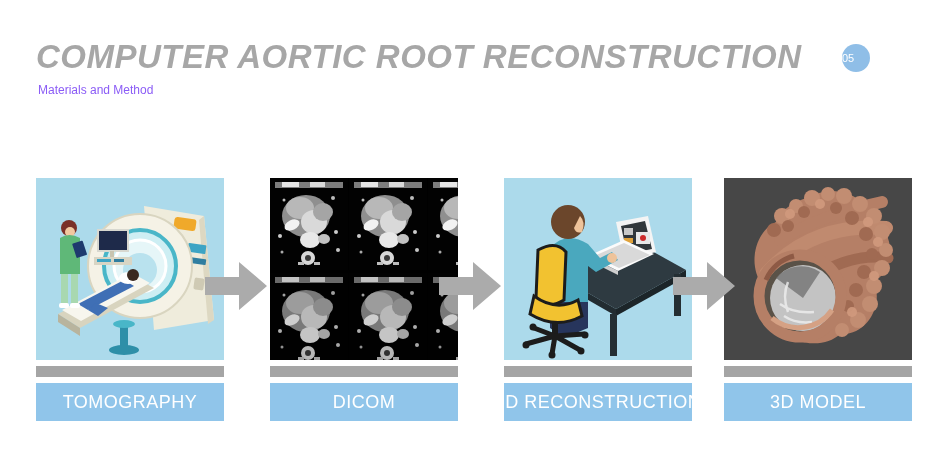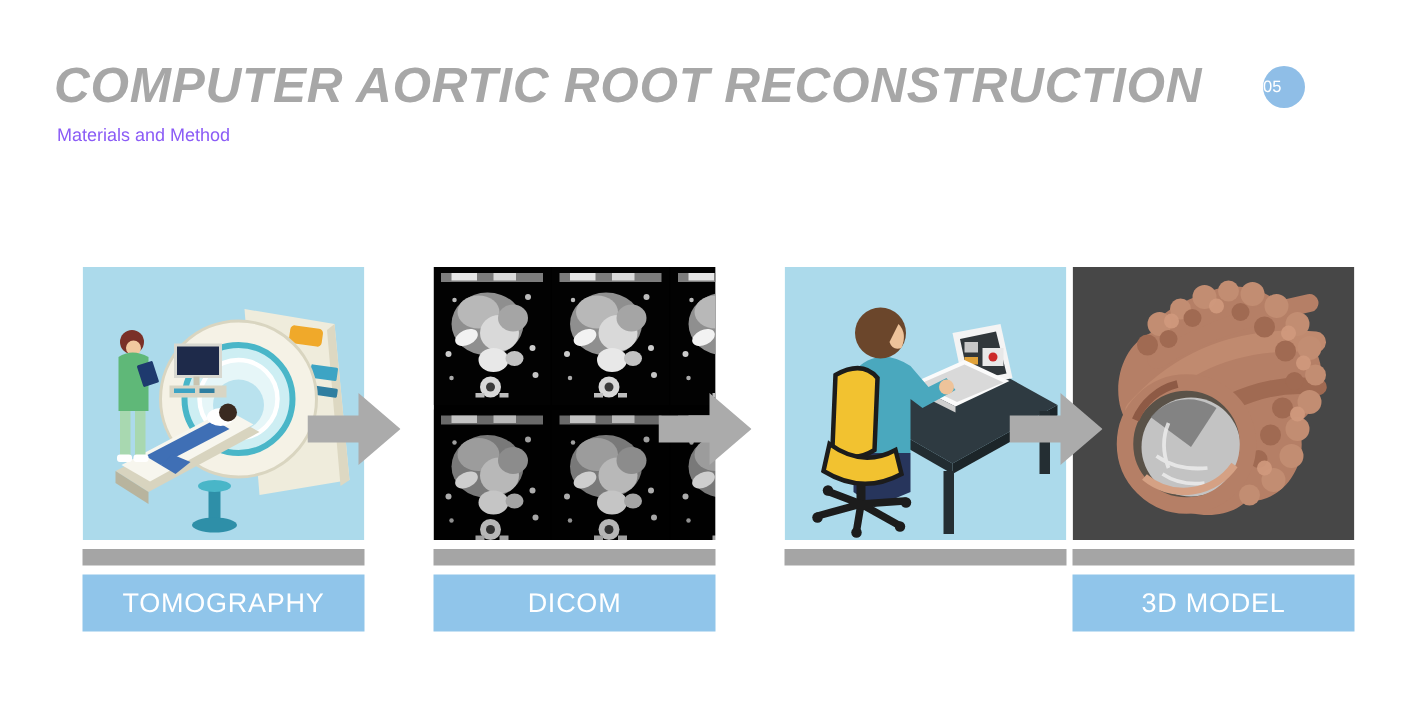--- a/index.html
+++ b/index.html
@@ -20,34 +20,34 @@
     position:absolute;left:38px;top:83px;
     font-size:12px;color:#8b5cf6;
   }
   .page-badge{
     position:absolute;left:842px;top:44px;
     width:28px;height:28px;border-radius:50%;
     background:#8fbee7;color:#ffffff;
     font-size:11px;line-height:28px;text-align:left;
   }
   
-  .step{position:absolute;top:178px;width:188px;margin-left:19px;}
+  .step{position:absolute;top:178px;width:188px;}
   .step .panel{
     width:188px;height:182px;overflow:hidden;position:relative;
   }
   .step .panel svg{display:block;}
   .bar-gray{
     position:absolute;top:188px;left:0;width:188px;height:11px;background:#a5a5a5;
   }
   .bar-blue{
     position:absolute;top:205px;left:0;width:188px;height:38px;background:#90c5ea;
     color:#ffffff;font-size:18px;letter-spacing:0.5px;
     display:flex;align-items:center;justify-content:center;white-space:nowrap;
   }
-  .step1{left:36px;}  .step2{left:270px;}  .step3{left:504px;}  .step4{left:696px;}
+  .step1{left:36px;}  .step2{left:270px;}  .step3{left:504px;}  .step4{left:724px;}
   .flow-arrow{position:absolute;top:262px;width:62px;height:48px;}
   .arrow1{left:205px;} .arrow2{left:439px;} .arrow3{left:673px;}
 </style>
 </head>
 <body>
 
 <div class="slide">
 
   <div class="title">COMPUTER AORTIC ROOT RECONSTRUCTION</div>
   <div class="subtitle">Materials and Method</div>
@@ -201,20 +201,21 @@
           <path d="M51,158 L22,166 M51,158 L48,176 M51,158 L76,172 M51,158 L80,156 M51,158 L30,150" stroke="#1c1c1c" stroke-width="5" stroke-linecap="round" fill="none"></path>
           <circle cx="22" cy="167" r="3.5" fill="#1c1c1c"></circle>
           <circle cx="48" cy="177" r="3.5" fill="#1c1c1c"></circle>
           <circle cx="77" cy="173" r="3.5" fill="#1c1c1c"></circle>
           <circle cx="81" cy="157" r="3.5" fill="#1c1c1c"></circle>
           <circle cx="29" cy="149" r="3.5" fill="#1c1c1c"></circle>
         </g>
       </svg>
     </div>
     <div class="bar-gray"></div>
+    <div class="bar-blue">3D RECONSTRUCTION</div>
   </div>
 
   <div class="step step4">
     <div class="panel">
       <svg width="188" height="182" viewBox="0 0 188 182">
         <rect x="0" y="0" width="188" height="182" fill="#474747"></rect>
         <g>
 
           <path d="M92,16 C118,6 146,22 152,46 C172,56 170,92 150,104 C160,128 142,158 116,156
                    C102,170 72,168 58,152 C36,148 28,124 38,106 C24,88 30,54 52,44 C60,26 78,22 92,16 Z" fill="#b57f66"></path>

